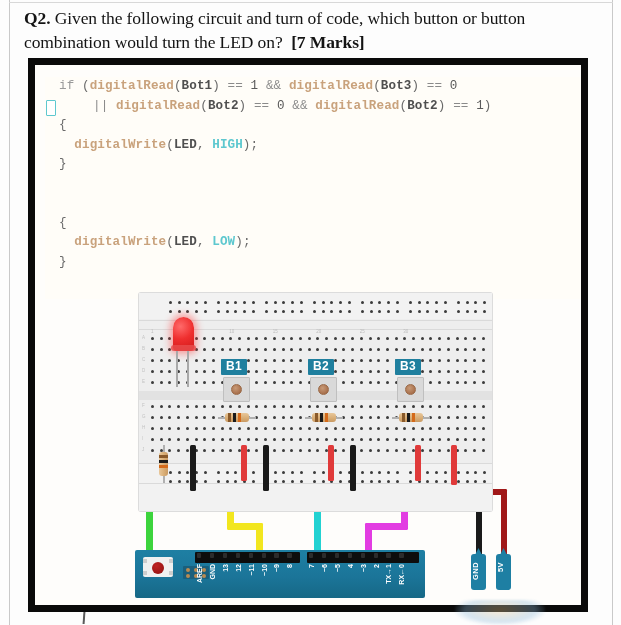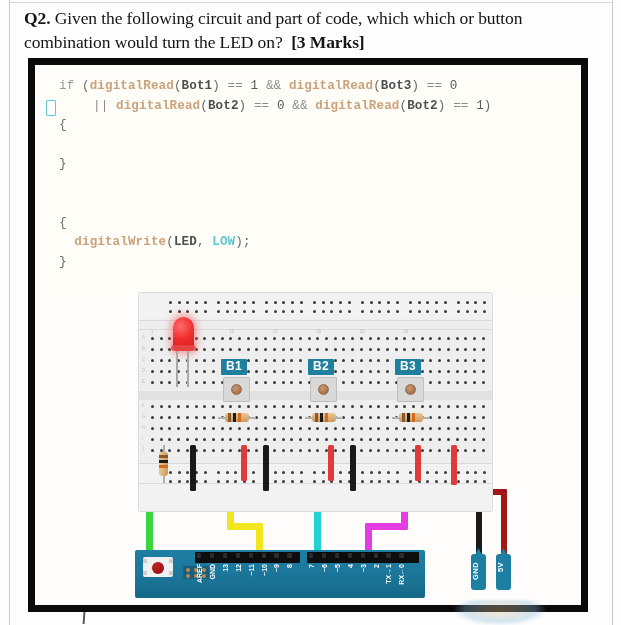--- a/index.html
+++ b/index.html
@@ -259,35 +259,36 @@
 </head>
 <body>
 
 <div id="page">
 
   <div class="page-edge-left"></div>
   <div class="page-edge-right"></div>
   <div class="page-edge-top"></div>
 
   <div id="question-box">
-    <div id="question-text"><b>Q2.</b> <span>Given the following circuit and part of code, which which or button combination would turn the LED on?</span> &nbsp;<b>[3 Marks]</b></div>
+    <div id="question-text"><b>Q2.</b> <span>Given the following circuit and turn of code, which button or button combination would turn the LED on?</span> &nbsp;<b>[7 Marks]</b></div>
   </div>
 
   <div id="figure">
     <div id="figure-inner">
 
       <div id="code-block">
         <div id="cursor-marker"></div>
 
         <div class="cl" style="top:0px;padding-left:14px;"><span class="kw">if</span> <span class="punc">(</span><span class="fn">digitalRead</span><span class="punc">(</span><span class="id">Bot1</span><span class="punc">)</span> <span class="op">==</span> <span class="num">1</span> <span class="op">&amp;&amp;</span> <span class="fn">digitalRead</span><span class="punc">(</span><span class="id">Bot3</span><span class="punc">)</span> <span class="op">==</span> <span class="num">0</span></div>
 
         <div class="cl" style="top:19.5px;padding-left:48px;"><span class="op">||</span> <span class="fn">digitalRead</span><span class="punc">(</span><span class="id">Bot2</span><span class="punc">)</span> <span class="op">==</span> <span class="num">0</span> <span class="op">&amp;&amp;</span> <span class="fn">digitalRead</span><span class="punc">(</span><span class="id">Bot2</span><span class="punc">)</span> <span class="op">==</span> <span class="num">1</span><span class="punc">)</span></div>
 
         <div class="cl" style="top:39px;padding-left:14px;"><span class="punc">{</span></div>
 
+        <div class="cl" style="top:58.5px;padding-left:14px;">&nbsp;&nbsp;<span class="fn">digitalWrite</span><span class="punc">(</span><span class="id">LED</span><span class="punc">,</span> <span class="const">HIGH</span><span class="punc">)</span><span class="punc">;</span></div>
 
         <div class="cl" style="top:78px;padding-left:14px;"><span class="punc">}</span></div>
 
 
         <div class="cl" style="top:136.5px;padding-left:14px;"><span class="punc">{</span></div>
 
         <div class="cl" style="top:156px;padding-left:14px;">&nbsp;&nbsp;<span class="fn">digitalWrite</span><span class="punc">(</span><span class="id">LED</span><span class="punc">,</span> <span class="const">LOW</span><span class="punc">)</span><span class="punc">;</span></div>
 
         <div class="cl" style="top:175.5px;padding-left:14px;"><span class="punc">}</span></div>
       </div>

